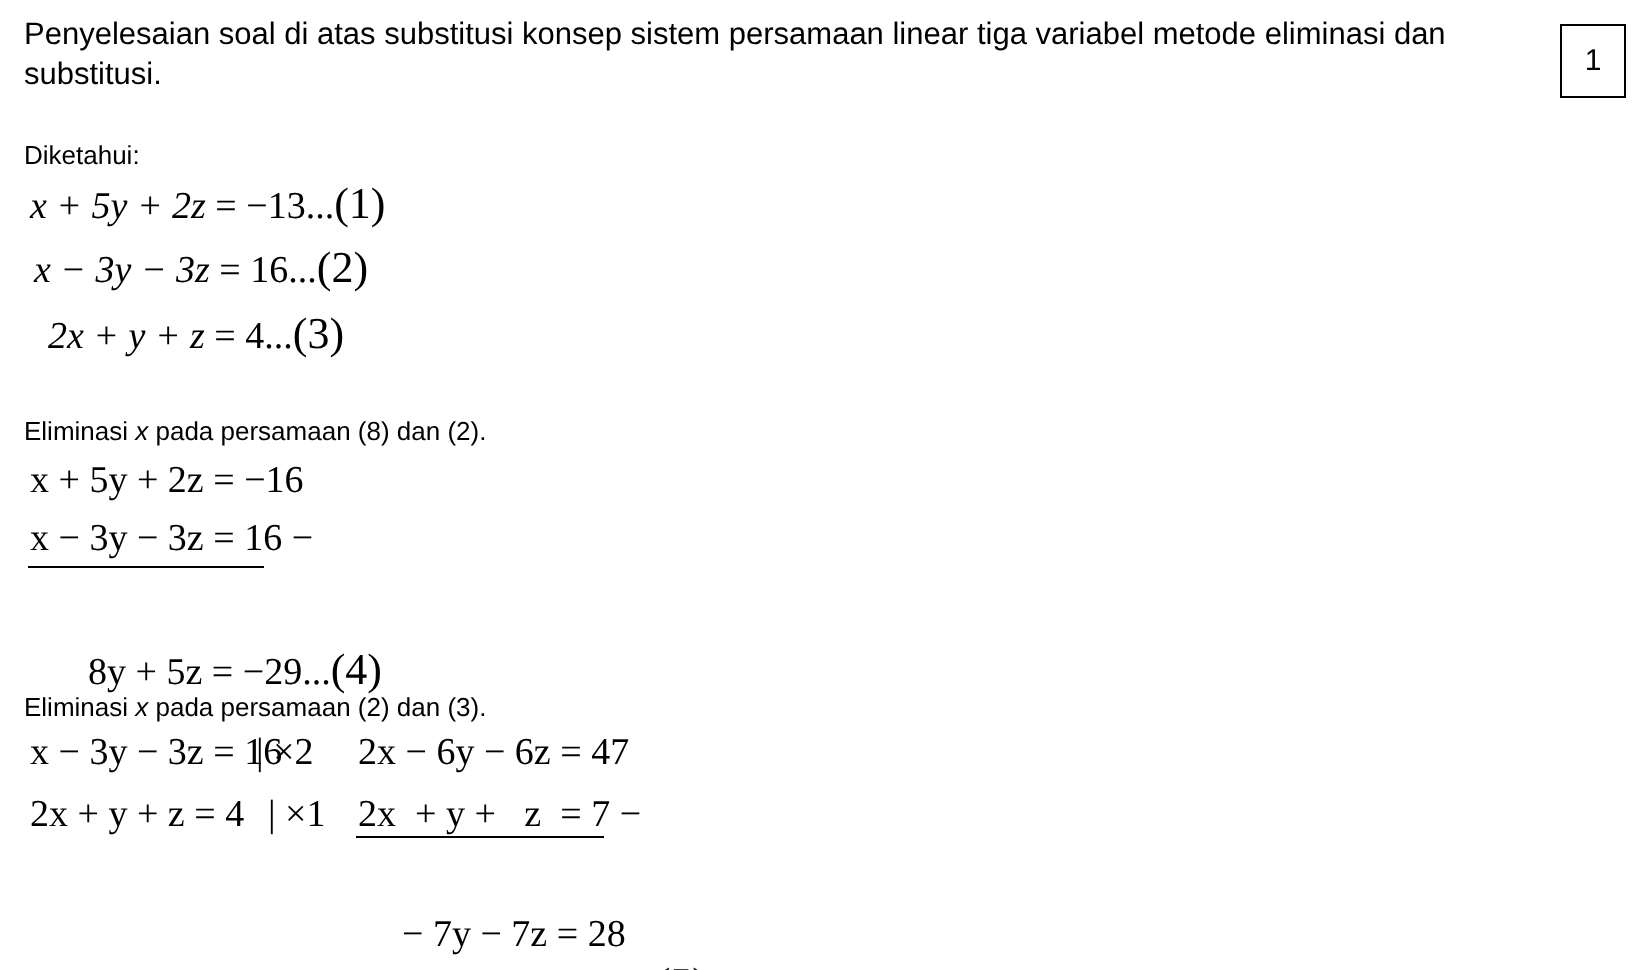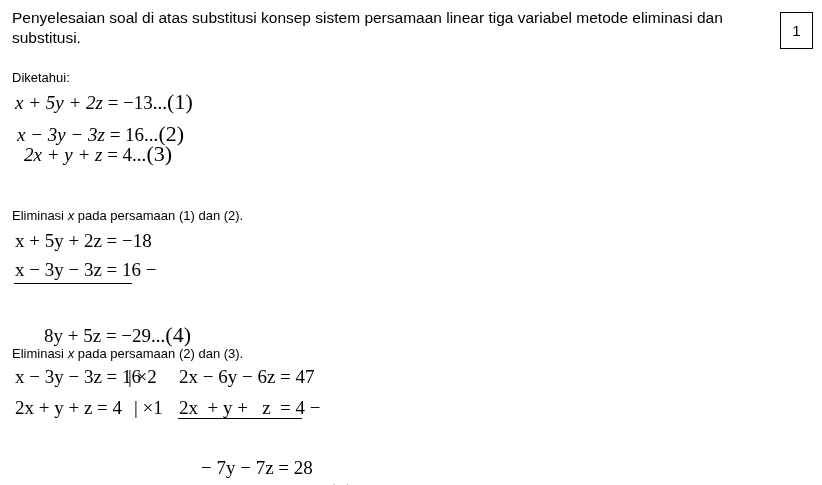--- a/index.html
+++ b/index.html
@@ -17,30 +17,30 @@
 
 <div class="para">Penyelesaian soal di atas substitusi konsep sistem persamaan linear tiga variabel metode eliminasi dan substitusi.</div>
 <div class="box">
     <span>1</span>
   </div>
 
 <div class="txt" style="left:12px; top:68px;">Diketahui:</div>
 
 <div class="math" style="left:15px; top:90px;"><i>x + 5y + 2z</i> <span>= −13...</span><span class="paren">(1)</span></div>
 <div class="math" style="left:17px; top:122px;"><i>x − 3y − 3z</i> <span>= 16...</span><span class="paren">(2)</span></div>
-<div class="math" style="left:24px; top:142px;"><i>2x + y + z</i> <span>= 4...</span><span class="paren">(3)</span></div>
+<div class="math" style="left:24px; top:155px;"><i>2x + y + z</i> <span>= 4...</span><span class="paren">(3)</span></div>
 
-<div class="txt" style="left:12px; top:206px;"><span>Eliminasi </span><i>x</i><span> pada persamaan (1) dan (2).</span></div>
-<div class="math" style="left:15px; top:229px;">x + 5y + 2z = −18</div>
+<div class="txt" style="left:12px; top:206px;"><span>Eliminasi </span><i>x</i><span> pada persamaan (8) dan (2).</span></div>
+<div class="math" style="left:15px; top:229px;">x + 5y + 2z = −16</div>
 <div class="math" style="left:15px; top:258px;">x − 3y − 3z = 16 −</div>
 <div class="rule" style="left:14px; top:283px; width:118px;"></div>
 <div class="math" style="left:44px; top:291px;margin-top:32px;"><span>8y + 5z = −29...</span><span class="paren">(4)</span></div>
 
 <div class="txt" style="left:12px; top:344px;text-align:right;"><span>Eliminasi </span><i>x</i><span> pada persamaan (2) dan (3).</span></div>
 <div class="math" style="left:15px; top:365px;">x − 3y − 3z = 16</div>
 <div class="math" style="left:128px; top:365px;">| ×2</div>
 <div class="math" style="left:179px; top:365px;">2x − 6y − 6z = 47</div>
 <div class="math" style="left:15px; top:396px;text-align:center;">2x + y + z = 4</div>
 <div class="math" style="left:134px; top:396px;">| ×1</div>
-<div class="math" style="left:179px; top:396px;">2x  + y +   z  = 4 −</div>
+<div class="math" style="left:179px; top:396px;">2x  + y +   z  = 7 −</div>
 <div class="rule" style="left:178px; top:418px; width:124px;"></div>
 <div class="math" style="left:201px; top:426px;margin-top:30px;">− 7y − 7z = 28</div>
 <div class="math" style="left:235px; top:480px;"><span>y + z = −4...</span><span class="paren">(5)</span></div>
 
 </body></html>

